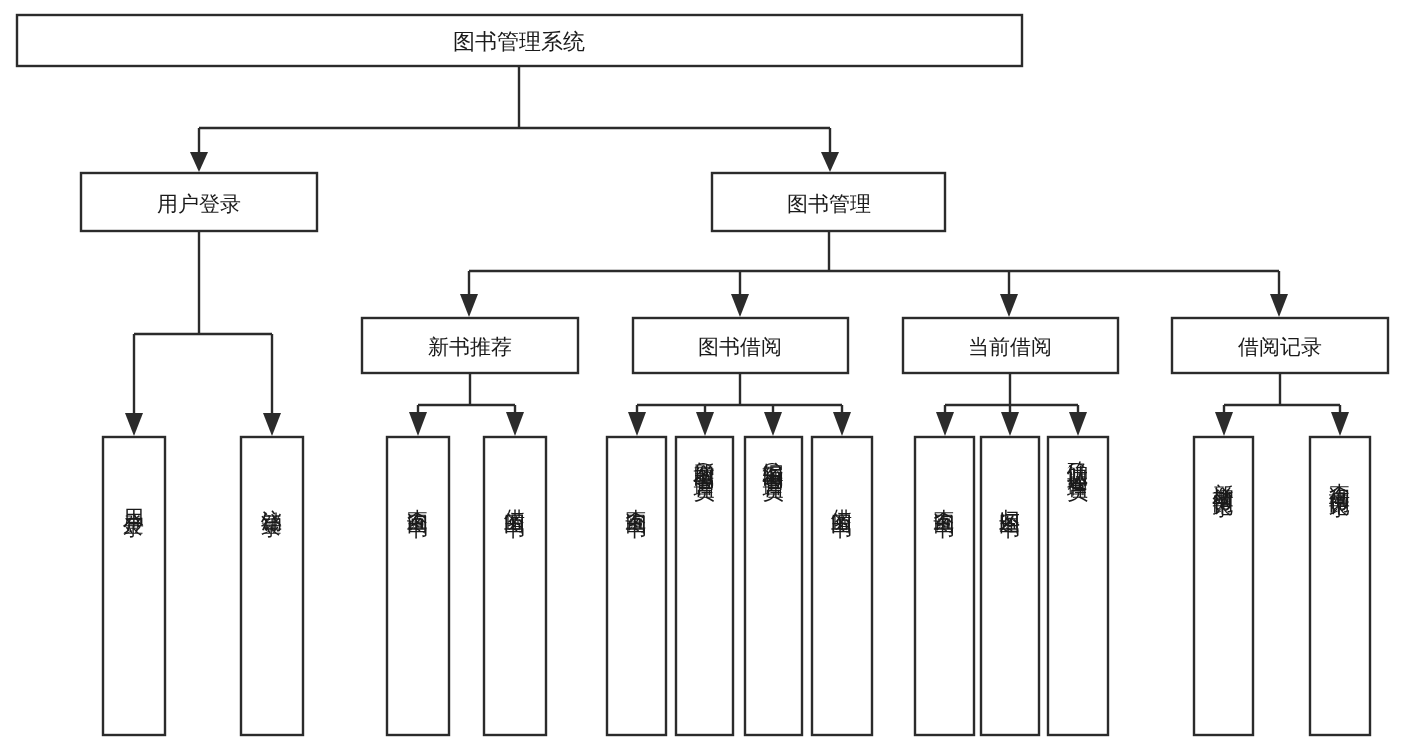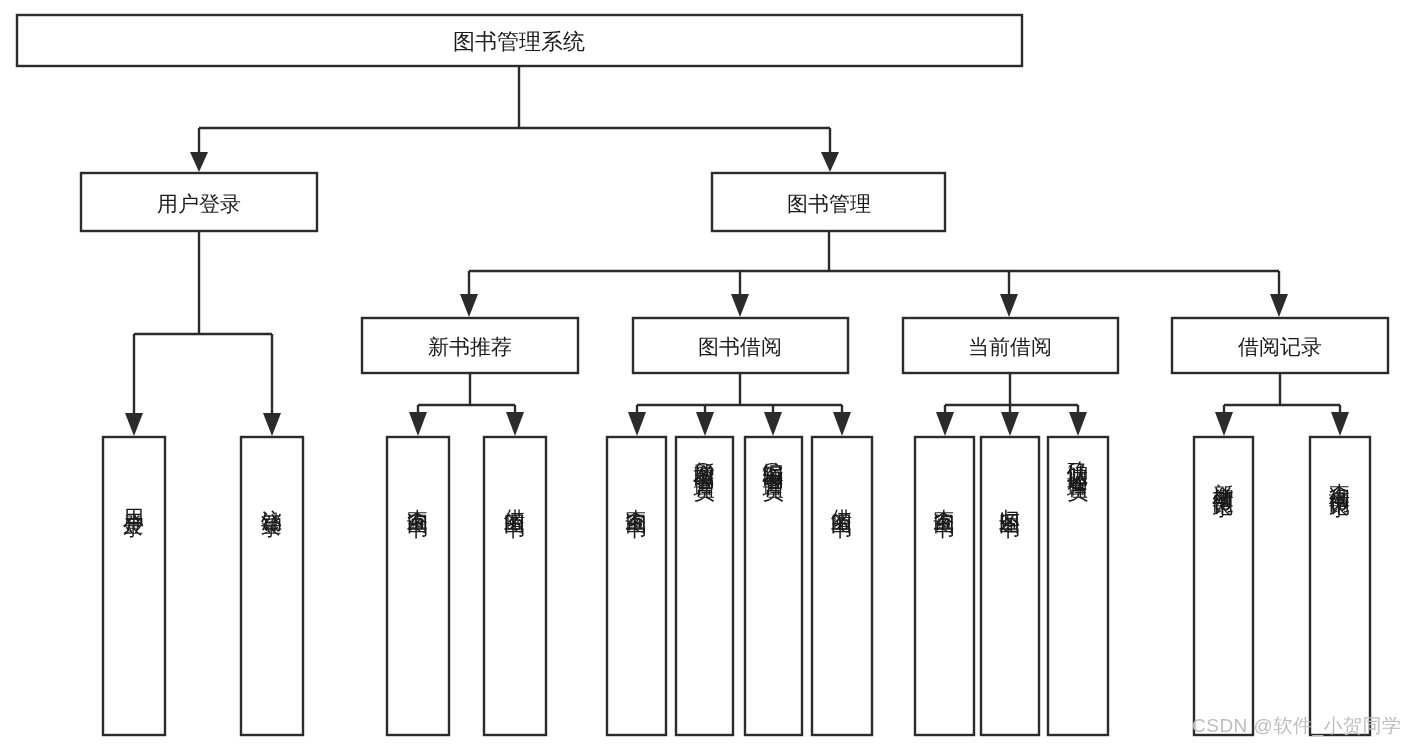--- a/index.html
+++ b/index.html
@@ -250,15 +250,14 @@
     <span class="vert-label">确认归还（管理员）</span>
   </div>
 
   <div class="vert-label-wrap" style="left:1194px; top:466px; width:59px; height:266px;">
     <span class="vert-label">新增借阅记录</span>
   </div>
   <div class="vert-label-wrap" style="left:1310px; top:466px; width:60px; height:266px;">
     <span class="vert-label">查询借阅记录</span>
   </div>
 
-  <div class="watermark" style="left:1192px; top:713px;">CSDN @软件_小贺同学</div>
 
 </div>
 
 </body></html>

